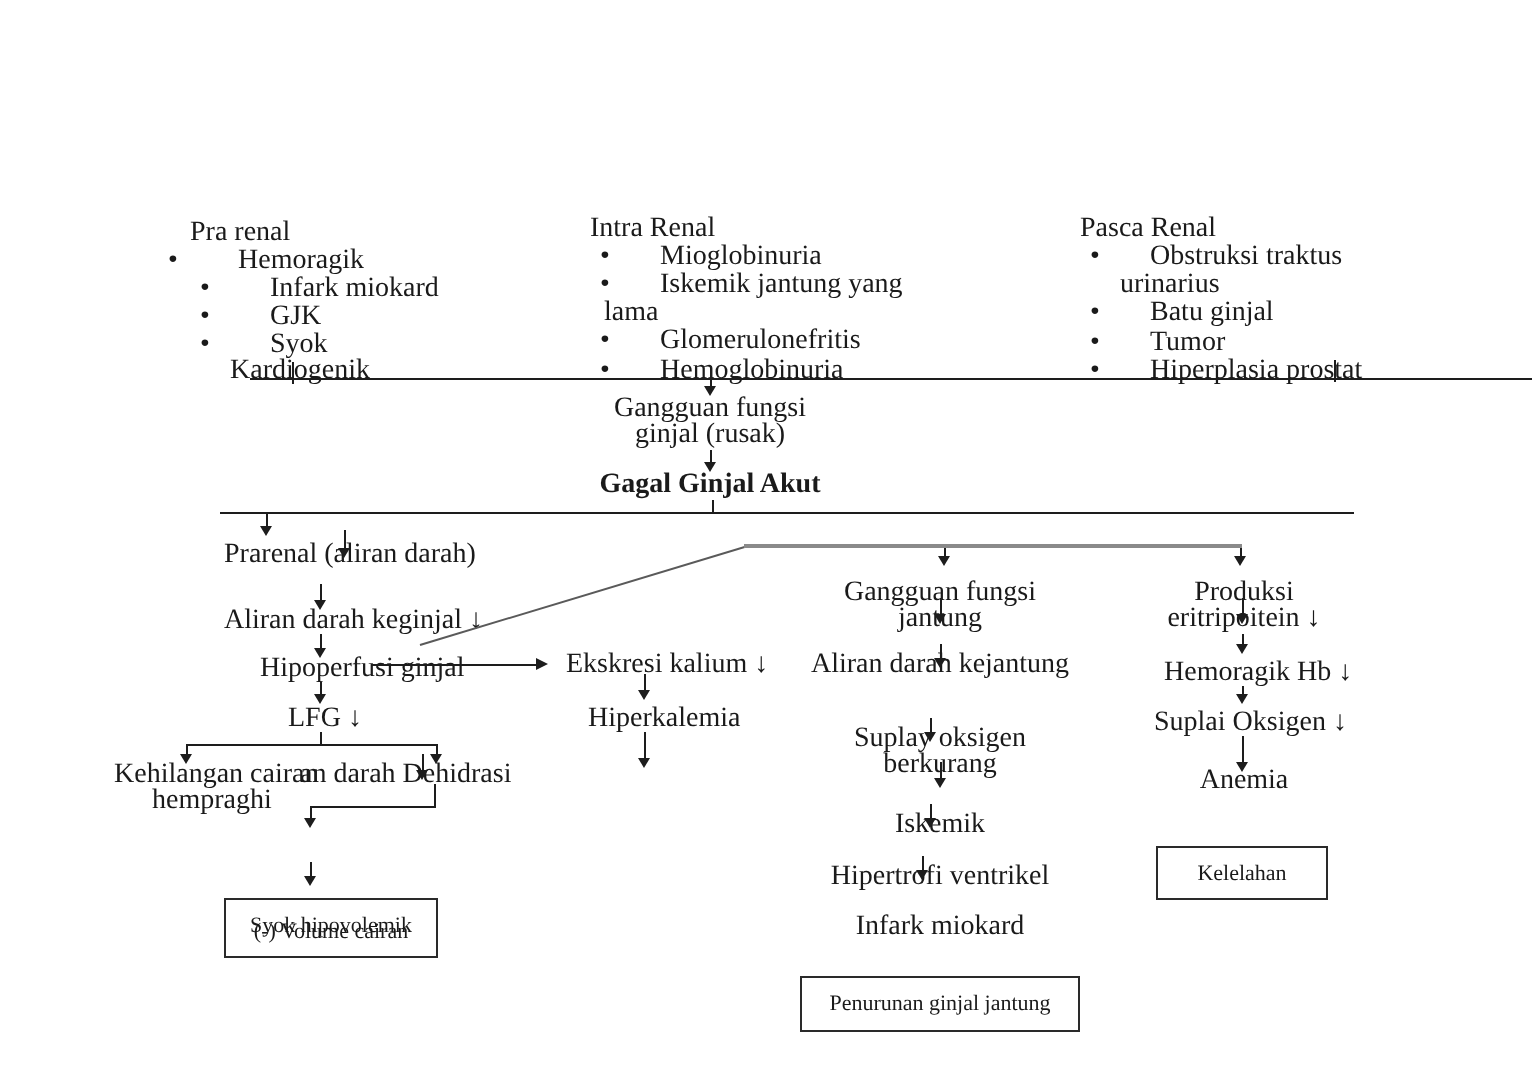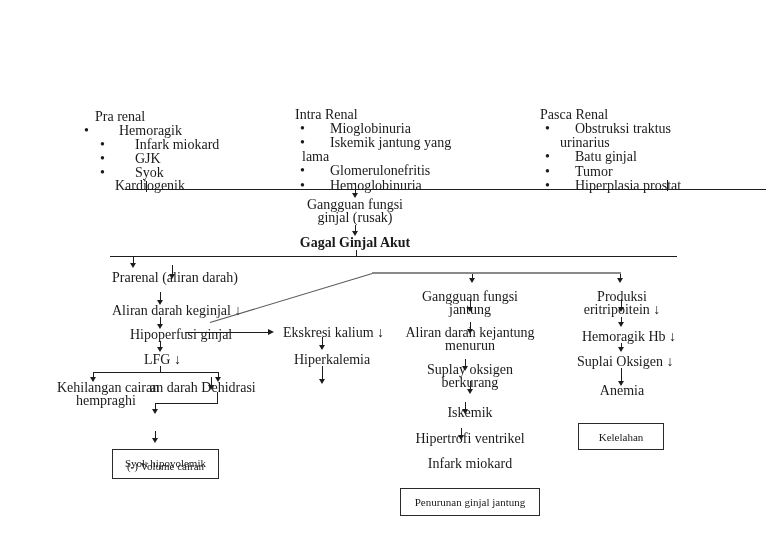--- a/index.html
+++ b/index.html
@@ -108,21 +108,20 @@
 
   <div class="diag" style="left:210px;top:322px;width:173px;transform:rotate(-16.8deg);"></div>
   <div class="grayline" style="left:372px;top:272px;width:249px;"></div>
   <div class="va" style="left:468px;top:274px;height:9px;"></div>
   <div class="va" style="left:616px;top:274px;height:9px;"></div>
 
   <div class="t tc" style="left:418px;top:290px;width:104px;">Gangguan fungsi</div>
   <div class="t tc" style="left:418px;top:303px;width:104px;">jantung</div>
   <div class="va" style="left:466px;top:299px;height:13px;"></div>
   <div class="t tc" style="left:405px;top:326px;width:130px;">Aliran darah kejantung</div>
-  <div class="t tc" style="left:405px;top:339px;width:130px;">menurun</div>
   <div class="va" style="left:466px;top:322px;height:12px;"></div>
   <div class="t tc" style="left:418px;top:363px;width:104px;">Suplay oksigen</div>
   <div class="va" style="left:461px;top:359px;height:12px;"></div>
   <div class="t tc" style="left:418px;top:376px;width:104px;">berkurang</div>
   <div class="va" style="left:466px;top:381px;height:13px;"></div>
   <div class="t tc" style="left:418px;top:406px;width:104px;">Iskemik</div>
   <div class="va" style="left:461px;top:402px;height:12px;"></div>
   <div class="t tc" style="left:413px;top:432px;width:114px;">Hipertrofi ventrikel</div>
   <div class="va" style="left:457px;top:428px;height:12px;"></div>
   <div class="t tc" style="left:418px;top:457px;width:104px;">Infark miokard</div>

